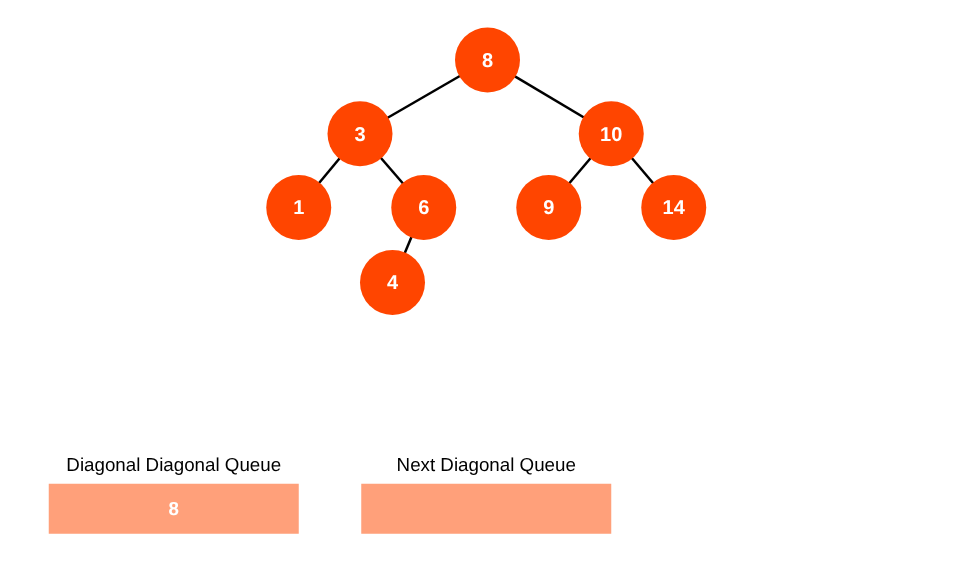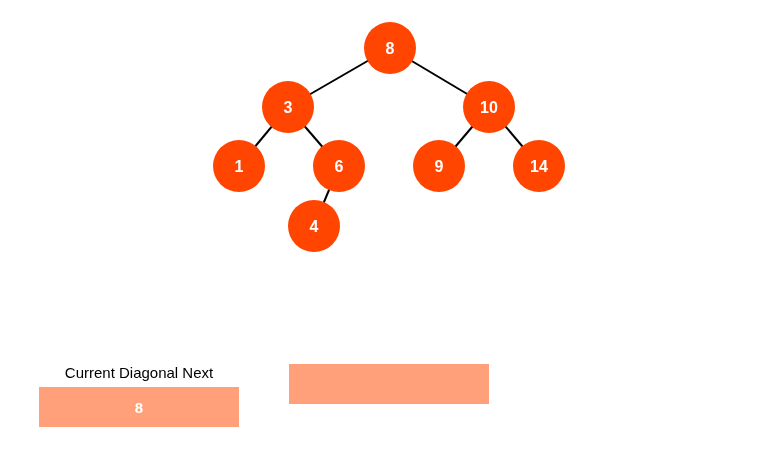--- a/index.html
+++ b/index.html
@@ -92,23 +92,24 @@
         <circle cx="539" cy="166" r="26" fill="#FF4500"></circle>
         <text x="539" y="166" text-anchor="middle" dy="0.35em" fill="#ffffff" class="tree-node-label">14</text>
       </g>
       <g>
         <circle cx="314" cy="226" r="26" fill="#FF4500"></circle>
         <text x="314" y="226" text-anchor="middle" dy="0.35em" fill="#ffffff" class="tree-node-label">4</text>
       </g>
     </svg>
 
   <div class="queue-group" style="left:39px">
-    <div class="queue-label">Current Diagonal Next</div>
+    <div class="queue-label">Diagonal Diagonal Queue</div>
     <div class="queue-box" id="queue-current-box" style="background: rgb(255, 160, 122);">
         <span class="queue-item" style="color: rgb(255, 255, 255);">8</span>
       </div>
   </div>
 
   <div class="queue-group" style="left:289px">
+    <div class="queue-label">Next Diagonal Queue</div>
     <div class="queue-box" id="queue-next-box" style="background: rgb(255, 160, 122);"></div>
   </div>
 
 </div>
 
 </body></html>

